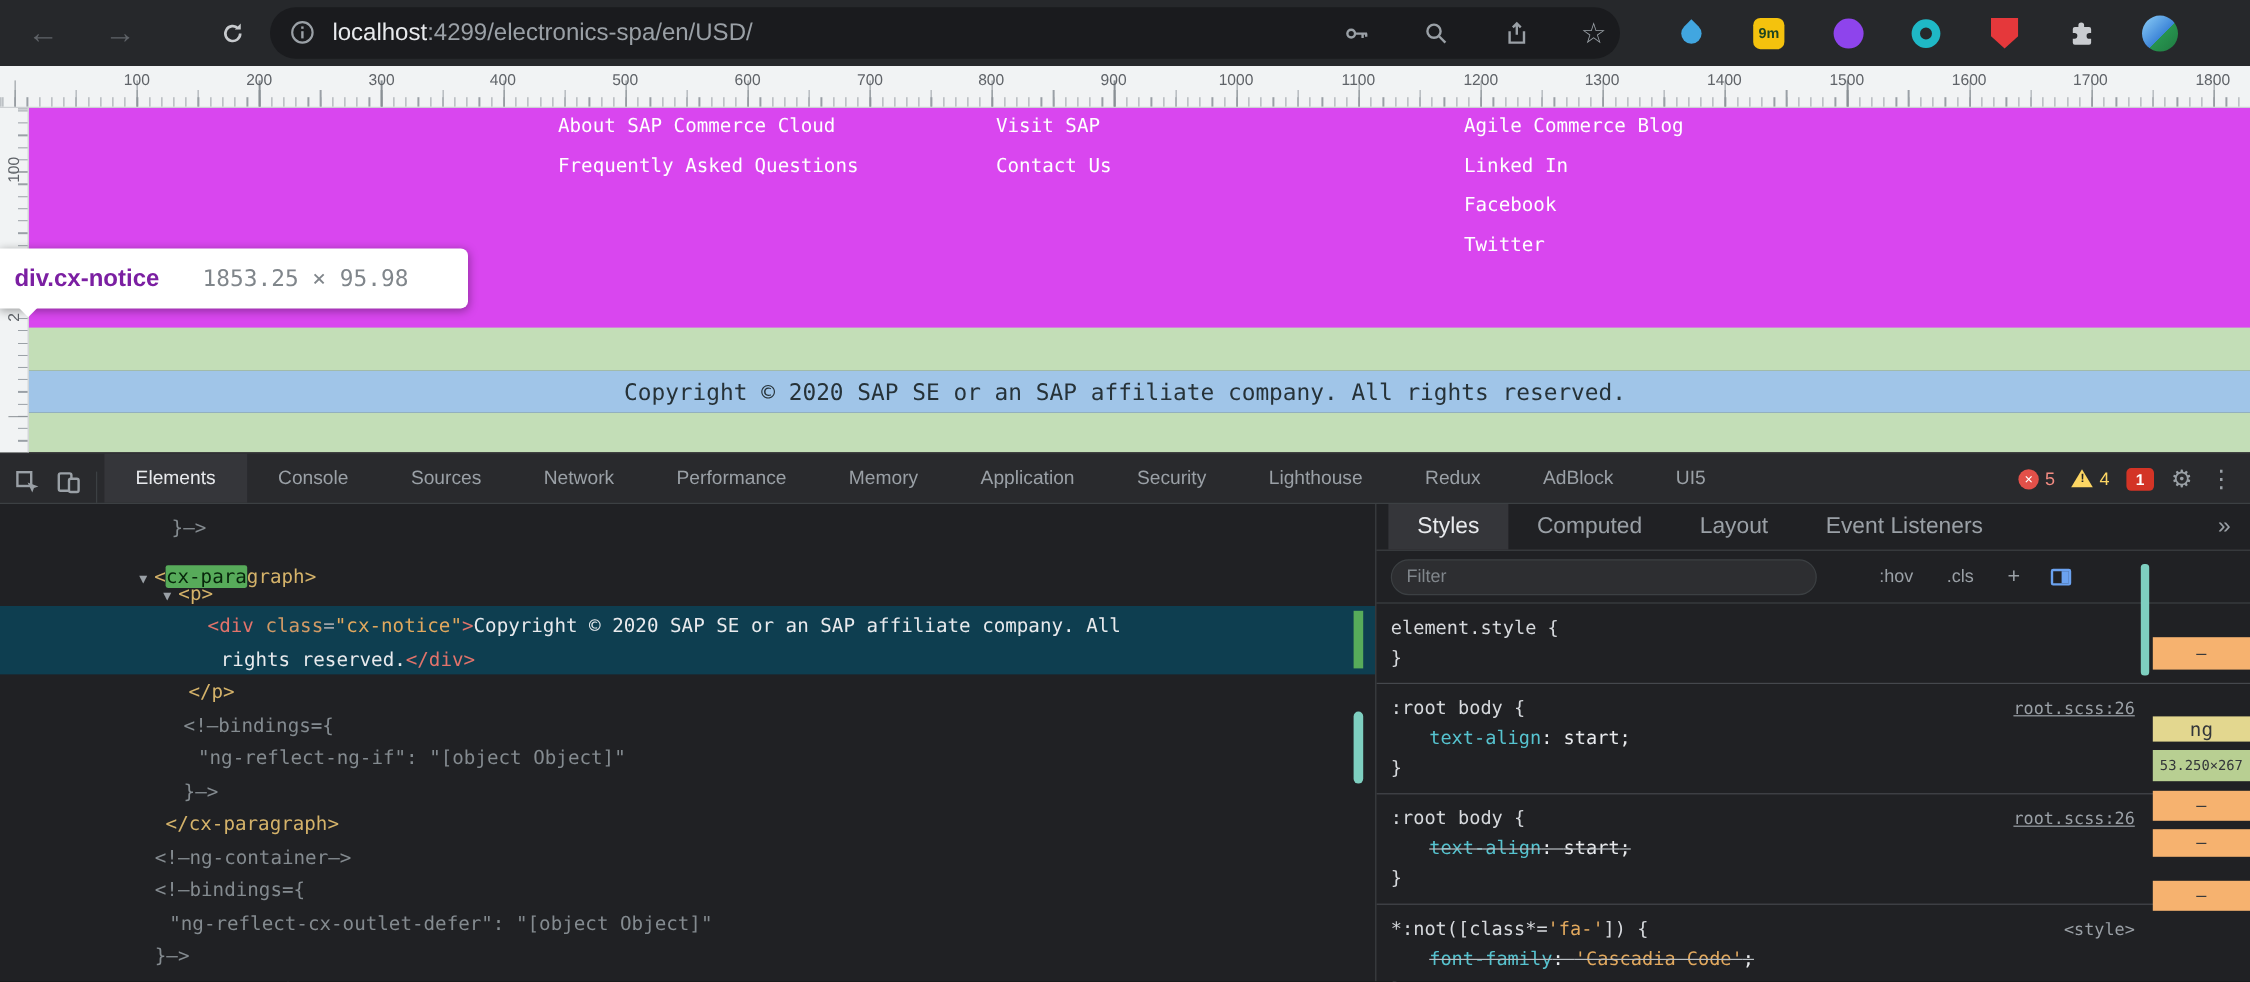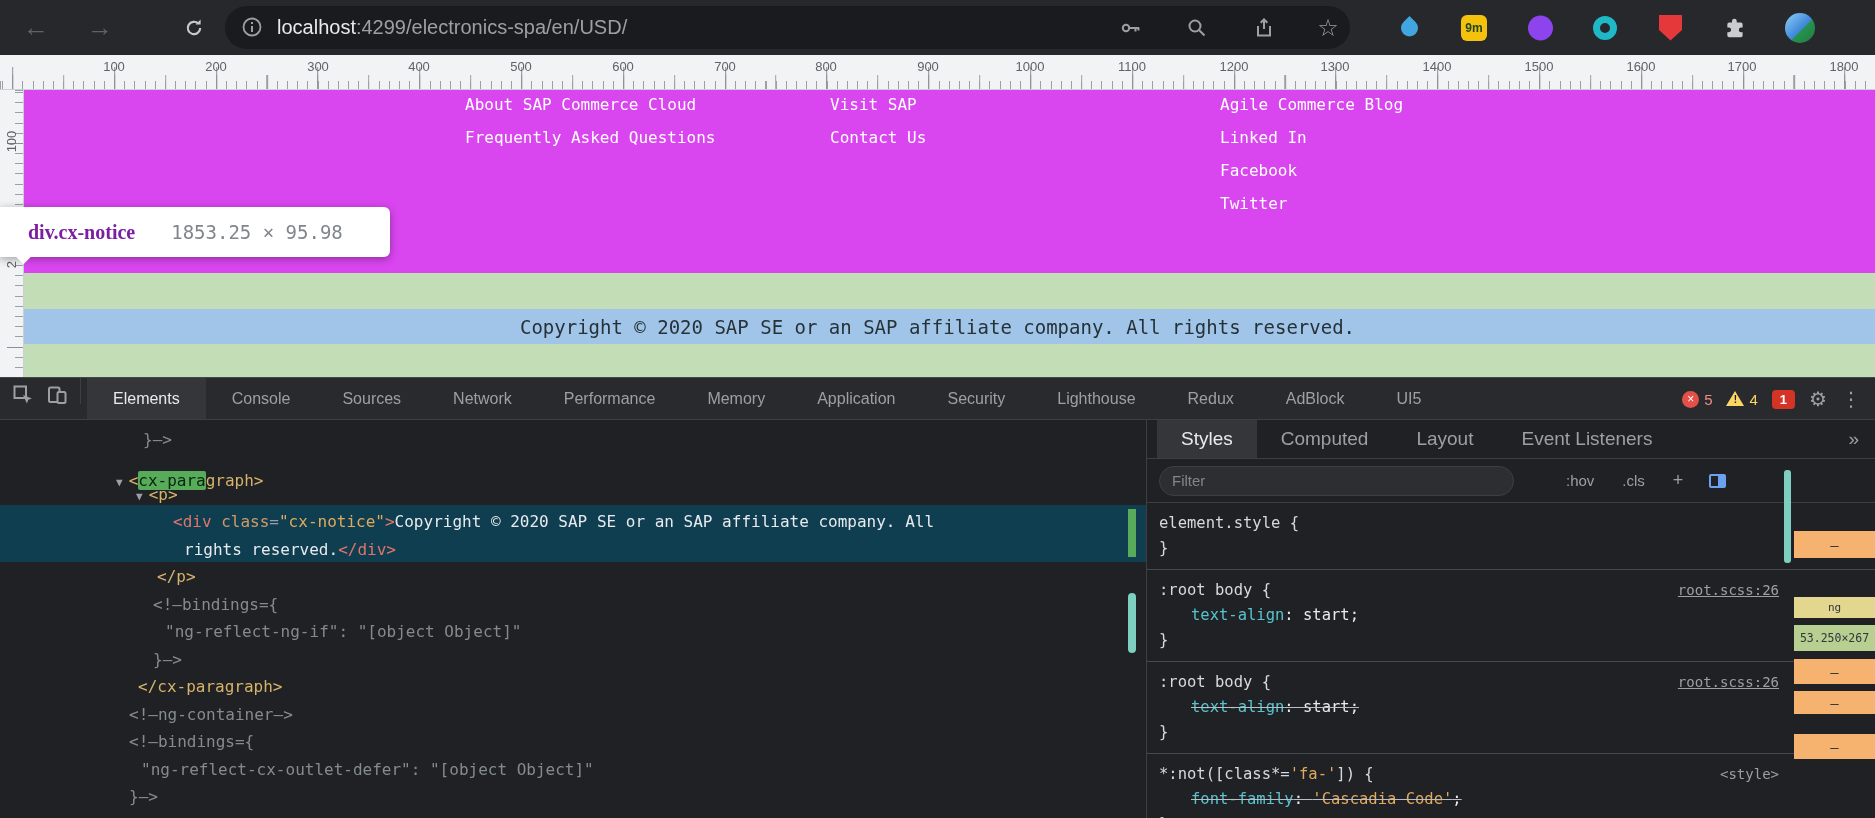--- a/index.html
+++ b/index.html
@@ -38,27 +38,27 @@
   .rv-major{position:absolute;top:0;bottom:0;right:0;width:16px;background:repeating-linear-gradient(180deg,#8a9095 0 1px,transparent 1px 101.8px);background-position-y:53px}
   .rv-label{position:absolute;left:-9px;width:40px;text-align:center;font-size:13px;color:#5f6368;transform:rotate(-90deg)}
 
   
   .page{position:absolute;left:0;top:90px;width:100%;height:216px;background:#d946ef}
   .flink{position:absolute;color:#fff;font-size:16px;font-family:"DejaVu Sans Mono",monospace;cursor:pointer;white-space:pre}
   .band-g{position:absolute;left:0;width:100%;background:#c3deb7}
   .band-b{position:absolute;left:0;width:100%;background:#a0c5e8;display:flex;align-items:center;justify-content:center}
   .notice-text{font-family:"DejaVu Sans Mono",monospace;font-size:19px;color:#263238}
   .el-tooltip{position:absolute;left:0;top:207px;width:390px;height:50px;background:#fff;border-radius:0 6px 6px 0;box-shadow:0 2px 8px rgba(0,0,0,.35);display:flex;align-items:center;z-index:4}
-  .tt-sel{color:#7b1fa2;font-weight:bold;font-size:20px;margin-left:28px;font-family:Liberation Serif, serif}
+  .tt-sel{color:#7b1fa2;font-weight:bold;font-size:20px;margin-left:12px;font-family:Liberation Sans, sans-serif}
   .tt-dims{color:#80868b;font-size:19px;margin-left:36px}
   .tt-caret{position:absolute;left:18px;bottom:-5px;width:11px;height:11px;background:#fff;transform:rotate(45deg)}
 
   
   .devtools{position:absolute;left:0;top:377px;width:100%;height:441px;background:#202124;border-top:1px solid #454545}
-  .dt-toolbar{position:absolute;left:0;top:0;width:100%;height:42px;background:#292a2d;border-bottom:1px solid #3c4043;display:flex;align-items:flex-start}
+  .dt-toolbar{position:absolute;left:0;top:0;width:100%;height:42px;background:#292a2d;border-bottom:1px solid #3c4043;display:flex;align-items:flex-end}
   .dt-iconbtn{width:34px;height:34px;display:flex;align-items:center;justify-content:center;cursor:pointer}
   .dt-sep{width:1px;height:26px;background:#3c4043;margin:0 6px}
   .dt-tabs{display:flex;height:100%}
   .dt-tab{padding:0 26px;display:flex;align-items:center;font-size:16px;color:#9aa0a6;cursor:pointer;white-space:nowrap}
   .dt-tab.sel{background:#35363a;color:#e8eaed}
   .dt-right{position:absolute;right:14px;top:0;height:42px;display:flex;align-items:center;gap:14px}
   .err-group,.warn-group{display:flex;align-items:center;cursor:pointer}
   .err-ic{width:17px;height:17px;border-radius:50%;background:#e35049;color:#fff;font-size:12px;display:flex;align-items:center;justify-content:center}
   .err-n{color:#f28b82;font-size:15px;margin-left:5px}
   .warn-wrap{position:relative;width:18px;height:16px}
@@ -105,21 +105,21 @@
   .prop{color:#56c3cf}
   .cssval,.punct{color:#e8eaed}
   .css-str{color:#e2a95e}
   .struck{text-decoration:line-through;text-decoration-color:#b9bfc4}
   .rule-link{margin-left:auto;margin-right:96px;font-size:14px;color:#9aa0a6;text-decoration:underline;cursor:pointer;white-space:nowrap}
   .rule-link.nolink{text-decoration:none}
   .styles-scroll{position:absolute;right:84px;top:50px;width:7px;height:93px;background:#7ecfc0;border-radius:3px}
 
   .bm-row{position:absolute;left:1794px;width:81px;display:flex;align-items:center;justify-content:center;font-family:"DejaVu Sans Mono",monospace;color:#33363a;font-size:14px}
   .bm-orange{background:#f6b26f}
-  .bm-yellow{background:#e3d78f;font-size:11px}
+  .bm-yellow{background:#e3d78f;font-size:16px}
   .bm-green{background:#b8cf92;font-size:11.5px;white-space:nowrap;overflow:hidden}
 
   svg{display:block}
 </style>
 </head>
 <body>
 
 <div class="screen">
 
   <div class="chrome">

